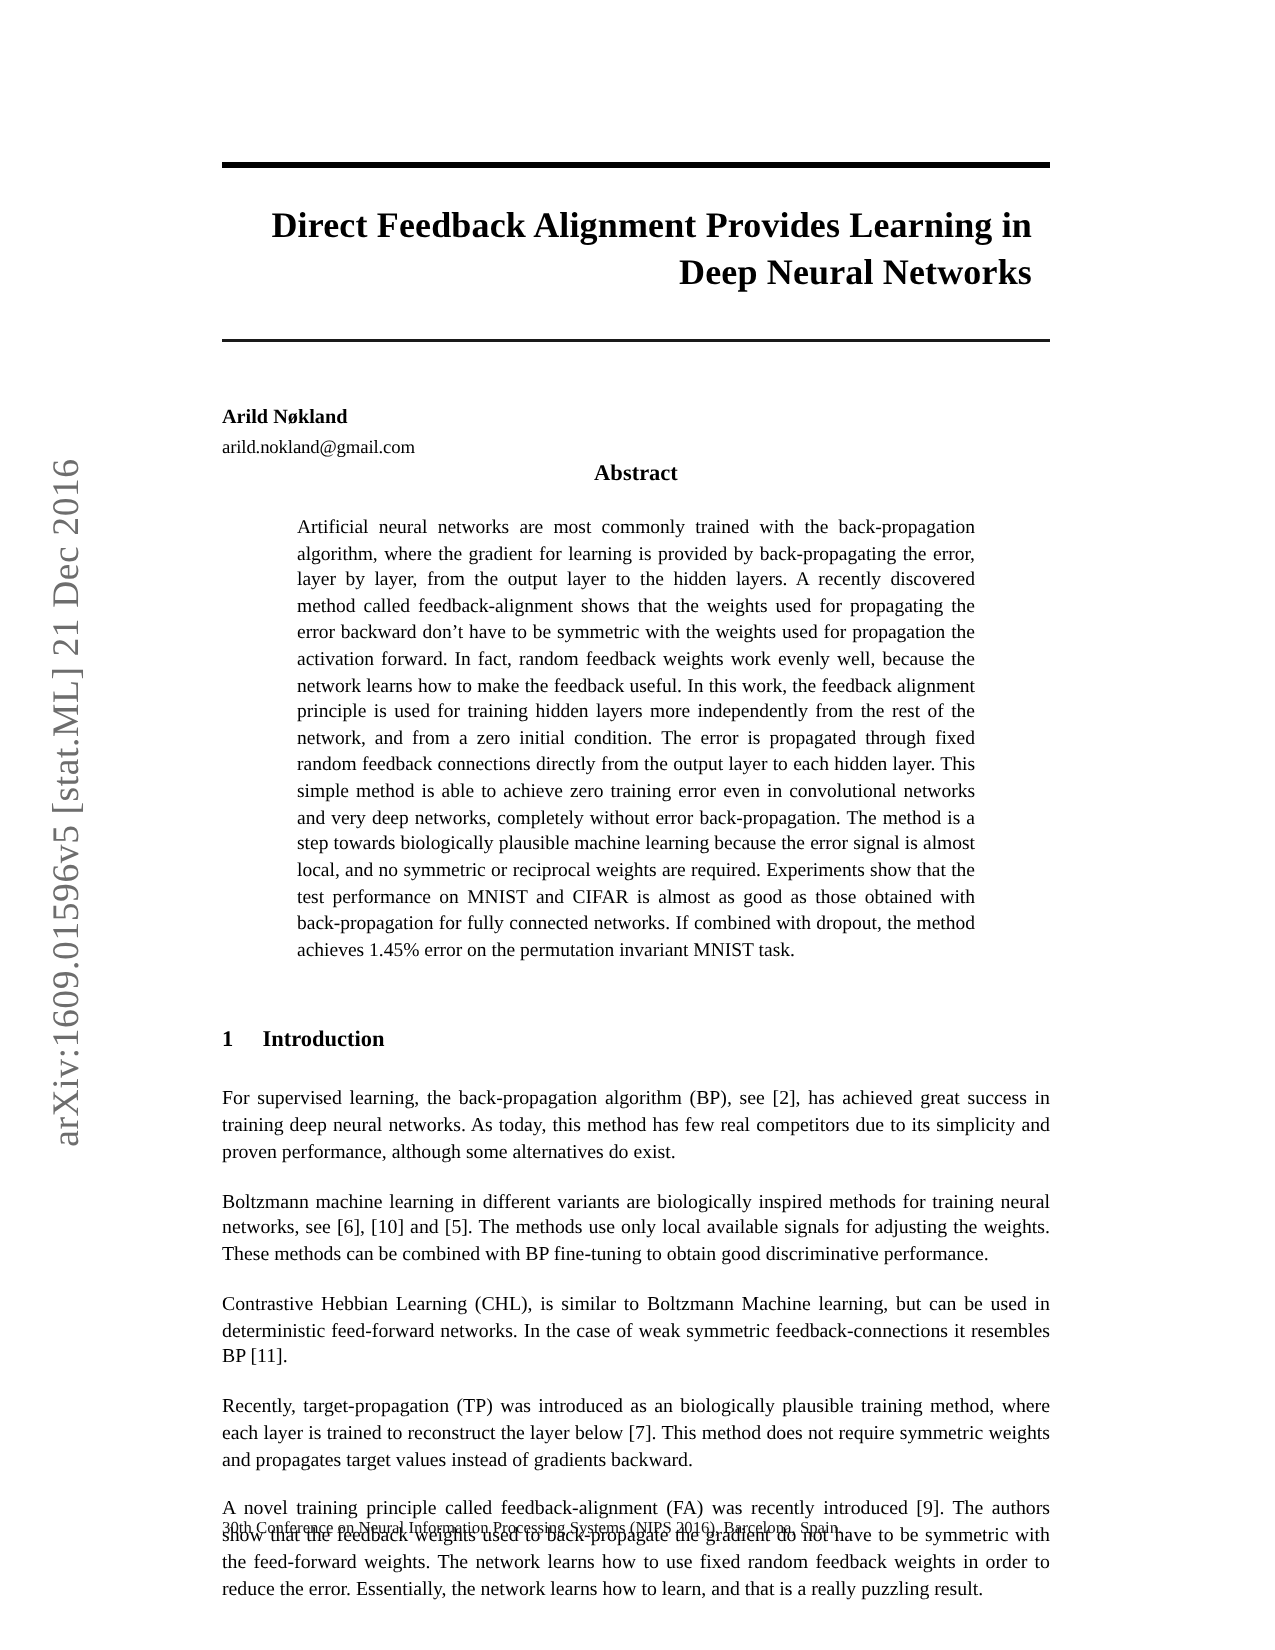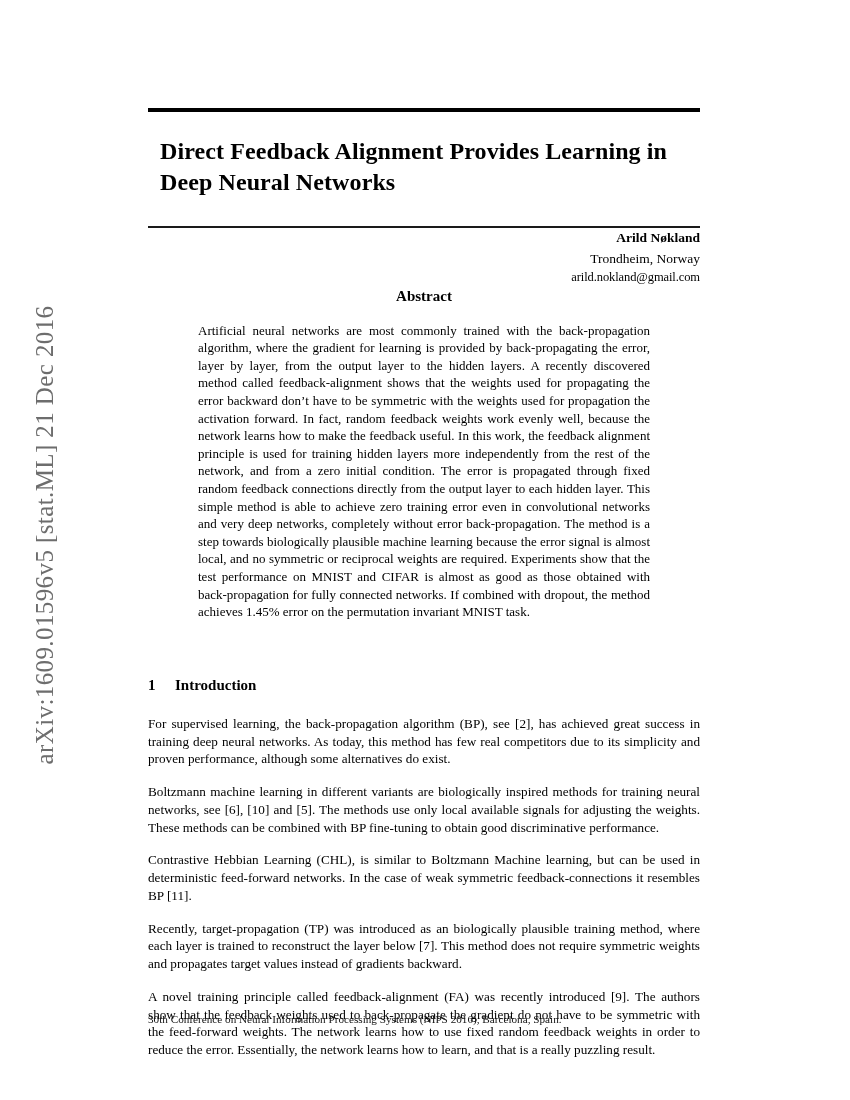--- a/index.html
+++ b/index.html
@@ -49,29 +49,30 @@
   .rule-thin {
     height: 1px;
     background: #1a1a1a;
     border-top: 1px solid #1a1a1a;
     margin-top: 0px;
   }
 
   .title {
     font-size: 24px;
     font-weight: bold;
-    text-align: left;
+    text-align: right;
     line-height: 1.30;
     margin: 24px 12px 0 12px;
     letter-spacing: 0.1px;
   }
   .title-spacer { height: 28px; }
 
   .author-block {
-    text-align: right;
+    text-align: left;
+    margin-top: 40px;
   }
   .author-name {
     font-size: 13.5px;
     font-weight: bold;
     line-height: 1.5;
   }
   .author-affil {
     font-size: 13.5px;
     line-height: 1.45;
   }
@@ -93,21 +94,21 @@
     font-size: 13px;
     line-height: 1.355;
     text-align: justify;
     text-justify: inter-word;
     hyphens: none;
   }
 
   .section-heading {
     font-size: 15px;
     font-weight: bold;
-    margin-top: 56px;
+    margin-top: 44px;
   }
   .section-num {
     display: inline-block;
     width: 27px;
   }
 
   .body-par {
     font-size: 13.2px;
     line-height: 1.345;
     text-align: justify;
@@ -137,21 +138,20 @@
     <div class="rule-thick"></div>
 
     <div class="title">Direct Feedback Alignment Provides Learning in Deep Neural Networks</div>
 
     <div class="title-spacer"></div>
 
     <div class="rule-thin"></div>
 
     <div class="author-block">
       <div class="author-name">Arild Nøkland</div>
-      <div class="author-affil">Trondheim, Norway</div>
       <div class="author-email">arild.nokland@gmail.com</div>
     </div>
 
     <div class="abstract-heading">Abstract</div>
 
     <div class="abstract-body">Artificial neural networks are most commonly trained with the back-propagation algorithm, where the gradient for learning is provided by back-propagating the error, layer by layer, from the output layer to the hidden layers. A recently discovered method called feedback-alignment shows that the weights used for propagating the error backward don’t have to be symmetric with the weights used for propagation the activation forward. In fact, random feedback weights work evenly well, because the network learns how to make the feedback useful. In this work, the feedback alignment principle is used for training hidden layers more independently from the rest of the network, and from a zero initial condition. The error is propagated through fixed random feedback connections directly from the output layer to each hidden layer. This simple method is able to achieve zero training error even in convolutional networks and very deep networks, completely without error back-propagation. The method is a step towards biologically plausible machine learning because the error signal is almost local, and no symmetric or reciprocal weights are required. Experiments show that the test performance on MNIST and CIFAR is almost as good as those obtained with back-propagation for fully connected networks. If combined with dropout, the method achieves 1.45% error on the permutation invariant MNIST task.</div>
 
     <div class="section-heading">
       <span class="section-num">1</span><span>Introduction</span>
     </div>

